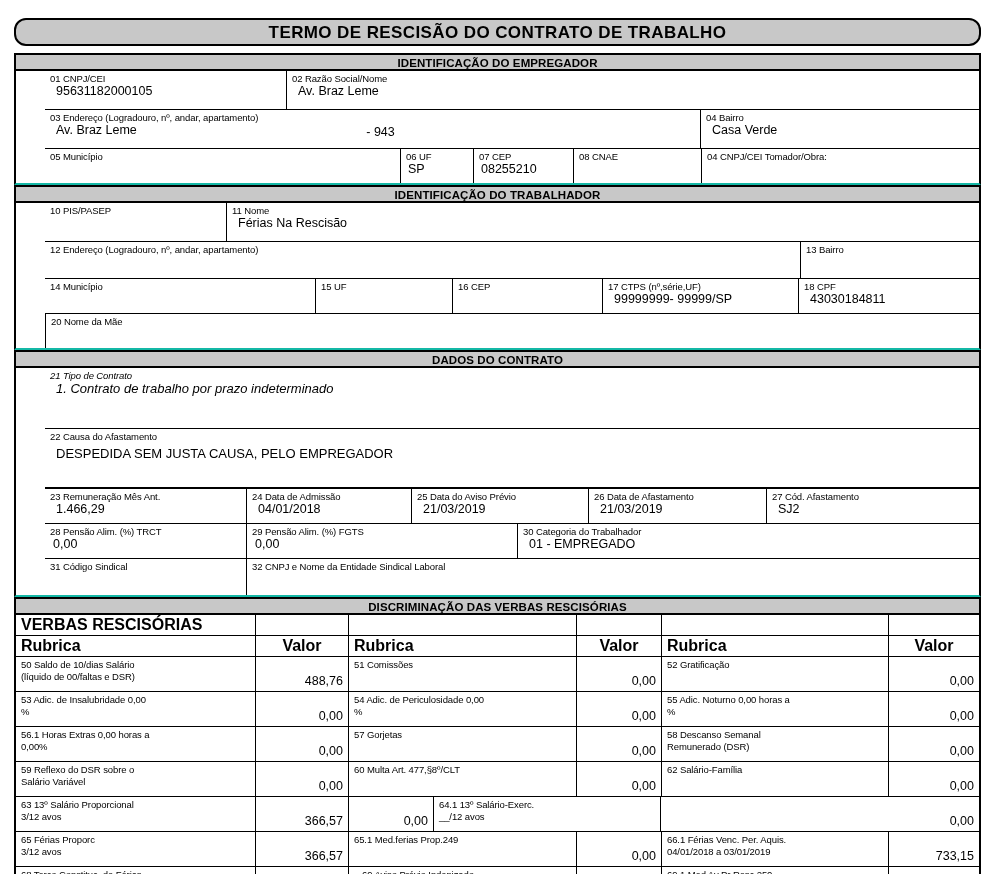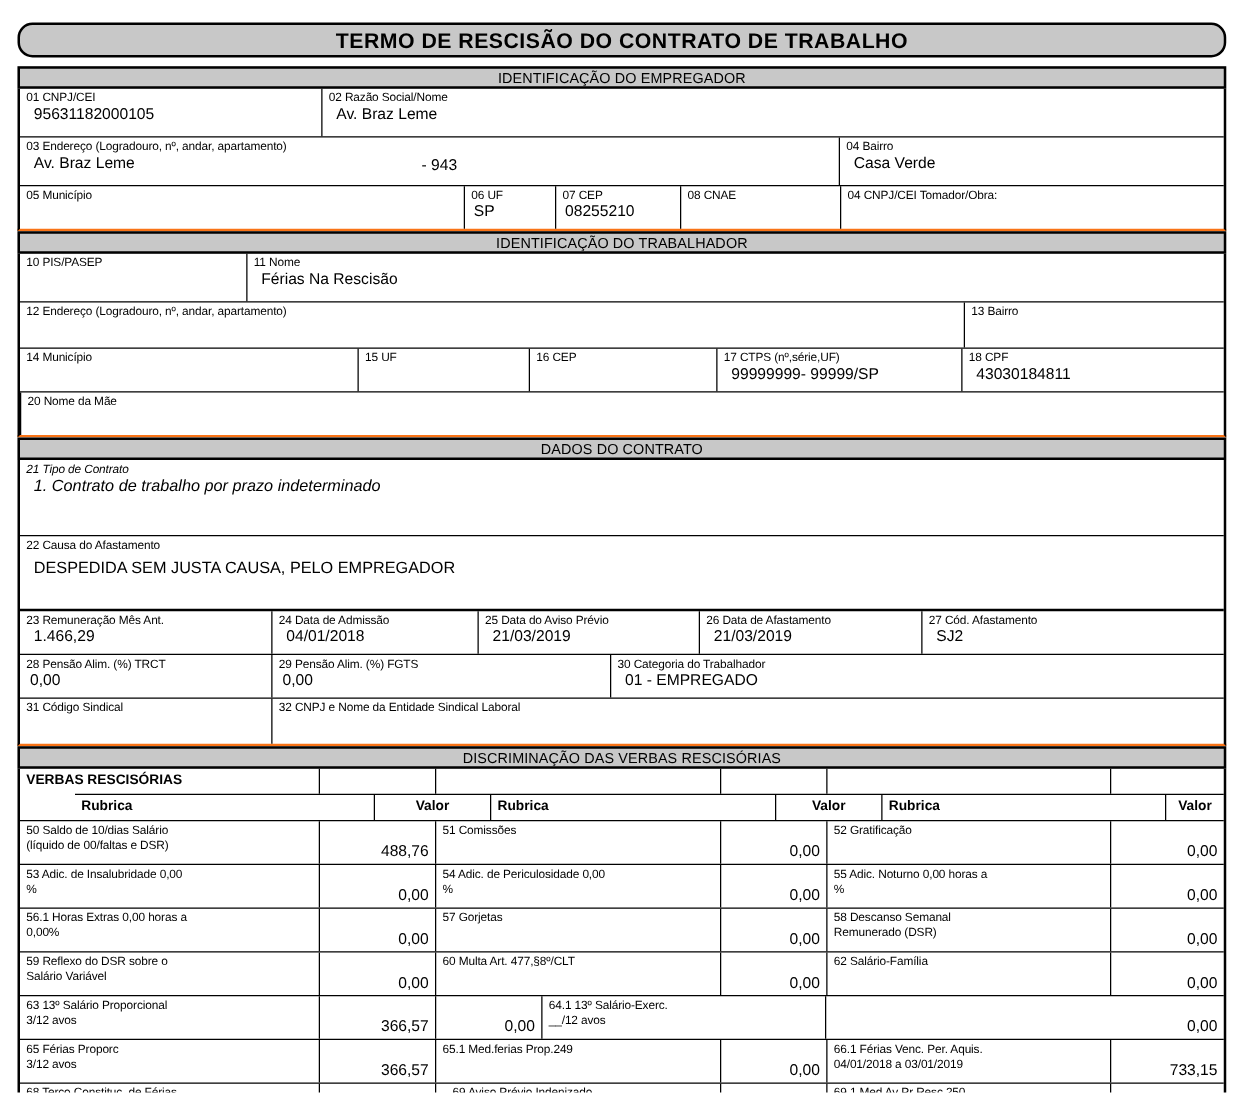--- a/index.html
+++ b/index.html
@@ -34,32 +34,33 @@
     line-height: 25px;
     font-size: 17px;
     font-weight: bold;
     letter-spacing: 0.4px;
     border-radius: 12px;
   }
   .section-band {
     height: 18px;
     line-height: 16px;
     font-size: 11.5px;
-    font-weight: normal;
+    font-weight: bold;
     letter-spacing: 0.1px;
     margin-top: 7px;
   }
   .section-band.tight { margin-top: 0; }
 
   
   .grid {
     border-left: 2px solid #000;
     border-right: 2px solid #000;
-    border-bottom: 2px solid #f97316;
-    box-sizing: border-box;
+    border-bottom: 2px solid #14b8a6;
+    box-sizing: border-box;
+    padding-left: 29px;
   }
   .row {
     display: flex;
     box-sizing: border-box;
     border-top: 1px solid #000;
   }
   .row.first { border-top: none; }
   .row.thick { border-top: 2px solid #000; }
 
   .cell {
@@ -122,27 +123,27 @@
 
   
   .w-rub1 { width: 239px; }
   .w-val1 { width: 93px; }
   .w-rub2 { width: 228px; }
   .w-val2 { width: 85px; }
   .w-rub3 { width: 227px; }
   .w-val3 { flex: 1 1 auto; }
 
   .hdr-bold {
-    font-size: 11px;
+    font-size: 16px;
     font-weight: bold;
     line-height: 19px;
     padding-left: 5px;
   }
   .hdr-bold.ctr { text-align: center; padding-left: 0; }
-  .hdr-row { height: 21px; margin-left: 44px; }
+  .hdr-row { height: 21px; }
   .vr-head { height: 20px; }
 
   .item { height: 34px; padding: 2px 0 0 5px; }
   .item .t1 {
     font-size: 9.5px;
     line-height: 12px;
     white-space: nowrap;
     letter-spacing: -0.1px;
   }
   .item .t2 {

